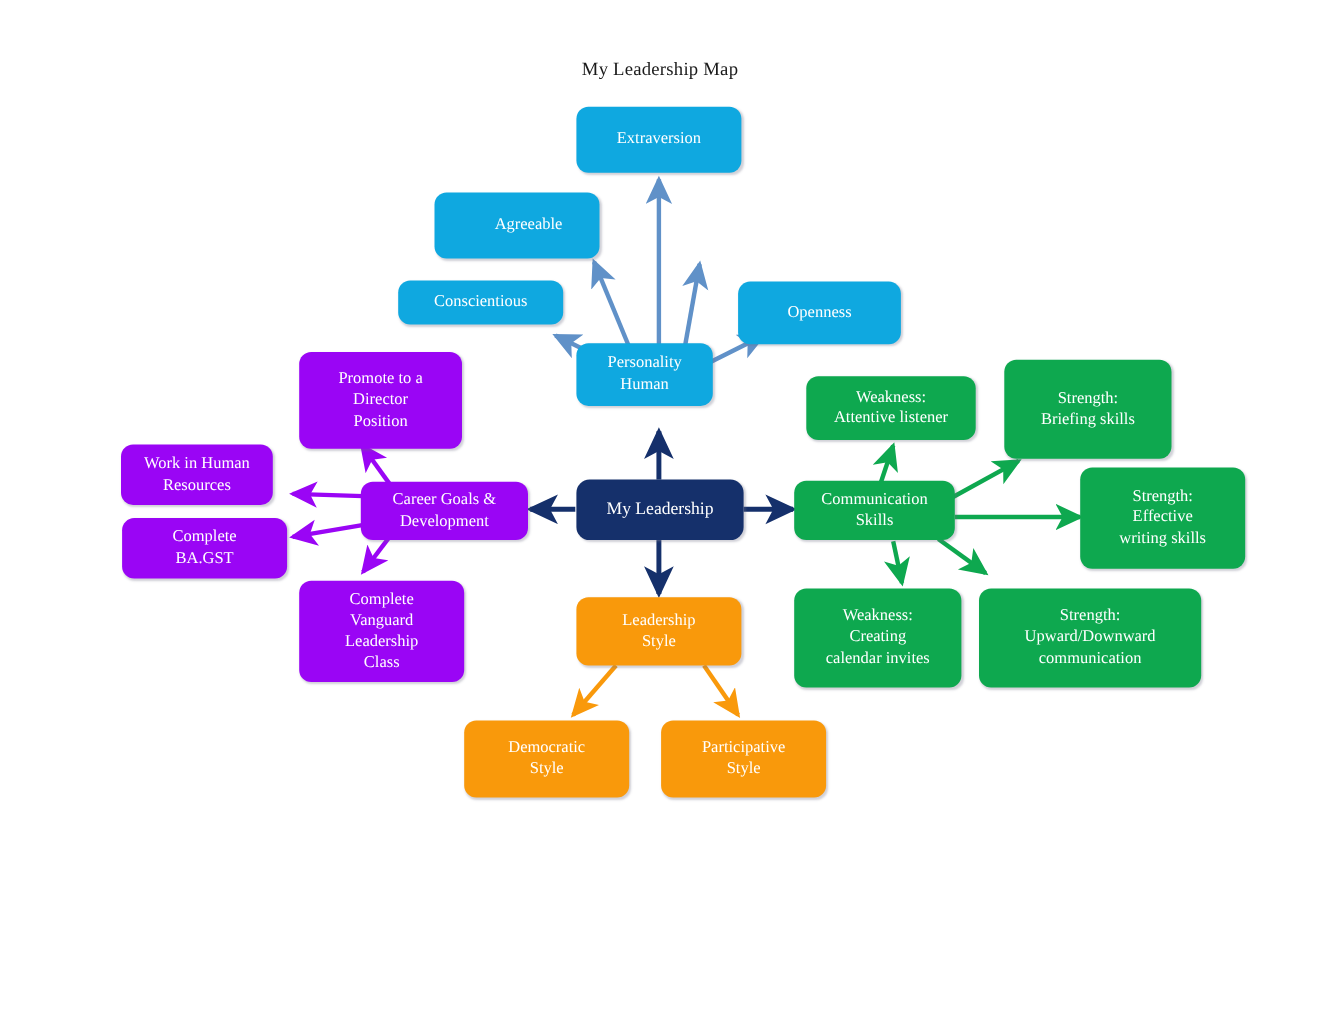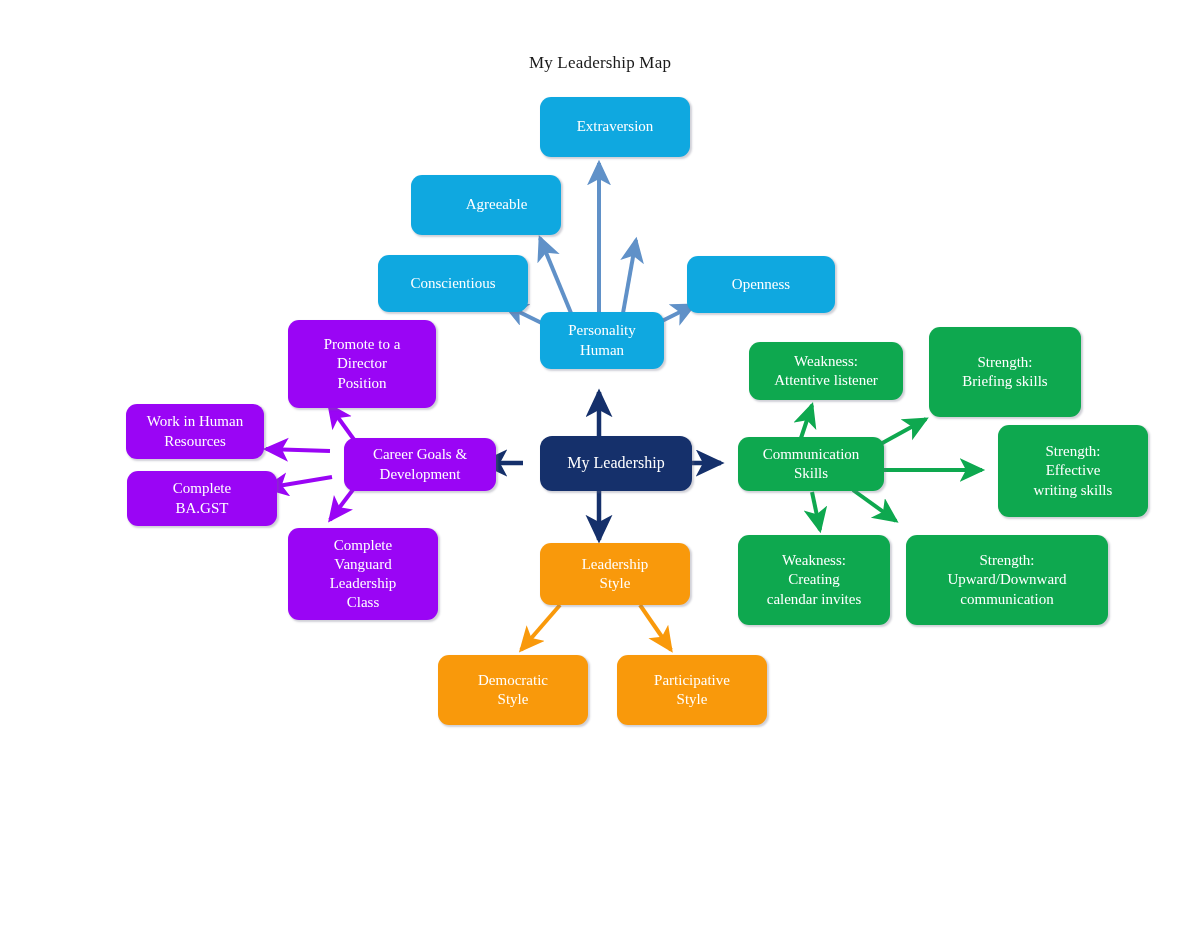--- a/index.html
+++ b/index.html
@@ -42,21 +42,20 @@
     align-items: center;
     justify-content: flex-end;
     text-align: center;
     border-radius: 11px;
     color: #ffffff;
     font-size: 15px;
     line-height: 1.28;
     padding: 4px 6px;
     z-index: 5;
     box-shadow: 1.5px 1.5px 2px rgba(110,110,130,0.32);
-    margin-left: 16px;
   }
   .node span { display: block; width: 100%; }
   .n-center {
     background: #15306B;
     font-size: 16px;
     border-radius: 12px;
     z-index: 8;
   }
   .n-blue   { background: #0FA8E0; }
   .n-purple { background: #9A05F5; }
@@ -168,21 +167,21 @@
 
   <div class="node n-blue" style="left:524px; top:97px; width:150px; height:60px;">
     <span>Extraversion</span>
   </div>
 
   <div class="node n-blue" style="left:395px; top:175px; width:150px; height:60px;padding-left:27px;">
     <span>Agreeable</span>
   </div>
 
 
-  <div class="node n-blue" style="left:362px; top:255px; width:150px; height:57px;">
+  <div class="node n-blue" style="left:362px; top:255px; width:150px; height:40px;">
     <span>Conscientious</span>
   </div>
 
   <div class="node n-blue" style="left:671px; top:256px; width:148px; height:57px;">
     <span>Openness</span>
   </div>
 
   <div class="node n-purple" style="left:328px; top:438px; width:152px; height:53px;">
     <span>
       <span>Career Goals &amp;</span>

